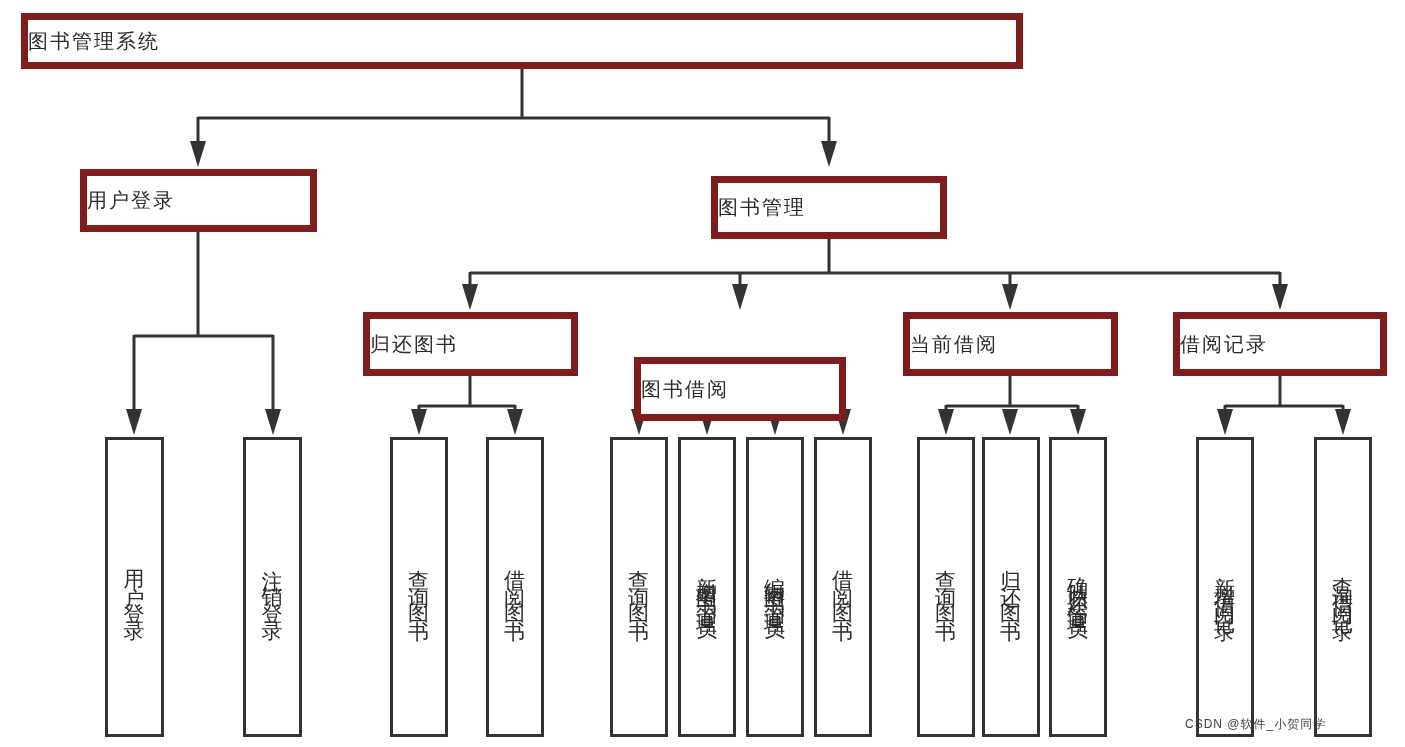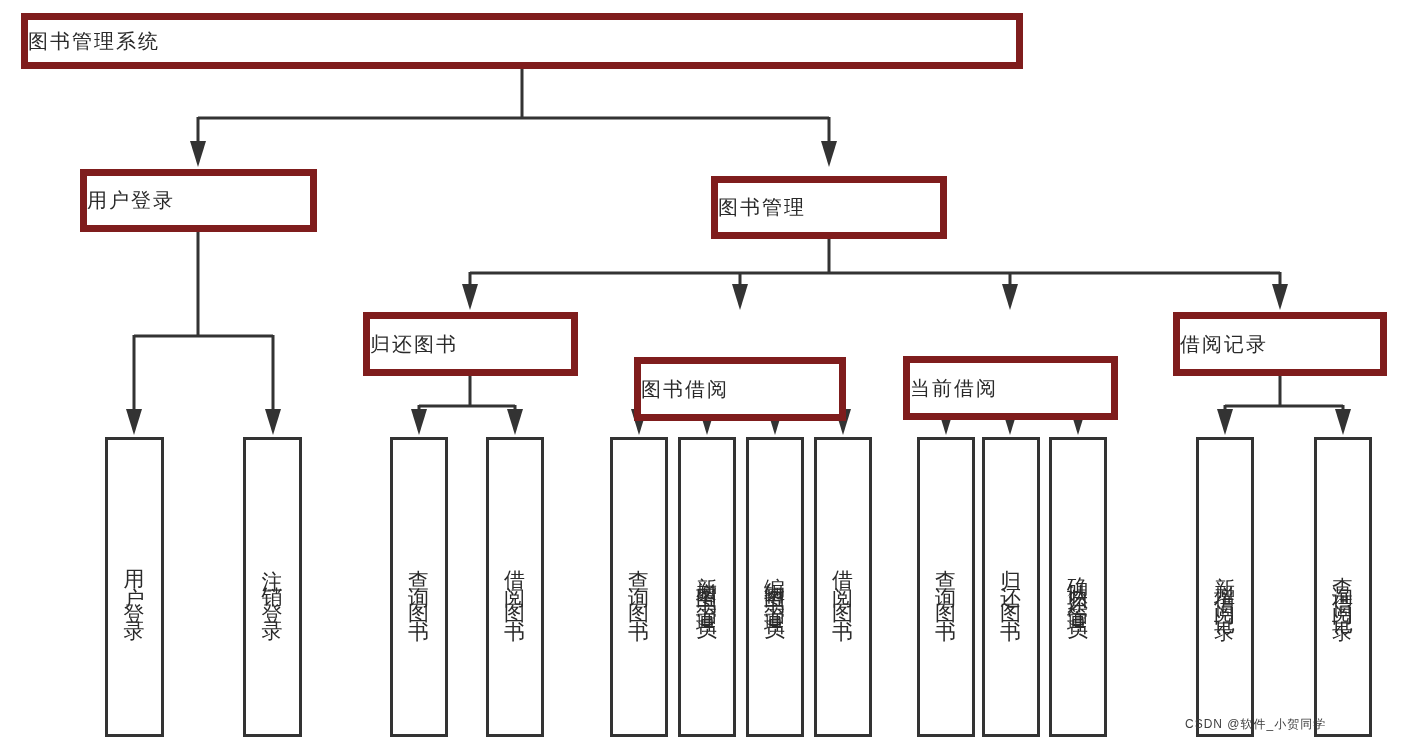--- a/index.html
+++ b/index.html
@@ -123,21 +123,21 @@
   <div class="node lv2-b">
     <span>图书管理</span>
   </div>
 
   <div class="node lv3" style="left:363px;width:215px;">
     <span>归还图书</span>
   </div>
   <div class="node lv3" style="left:634px;width:212px;margin-top:45px;">
     <span>图书借阅</span>
   </div>
-  <div class="node lv3" style="left:903px;width:215px;margin-top:44px;">
+  <div class="node lv3" style="left:903px;width:215px;">
     <span>当前借阅</span>
   </div>
   <div class="node lv3" style="left:1173px;width:214px;">
     <span>借阅记录</span>
   </div>
 
   <div class="leaf" style="left:105px;width:59px;">
     <span class="vtext len4">用户登录</span>
   </div>
   <div class="leaf" style="left:243px;width:59px;">

